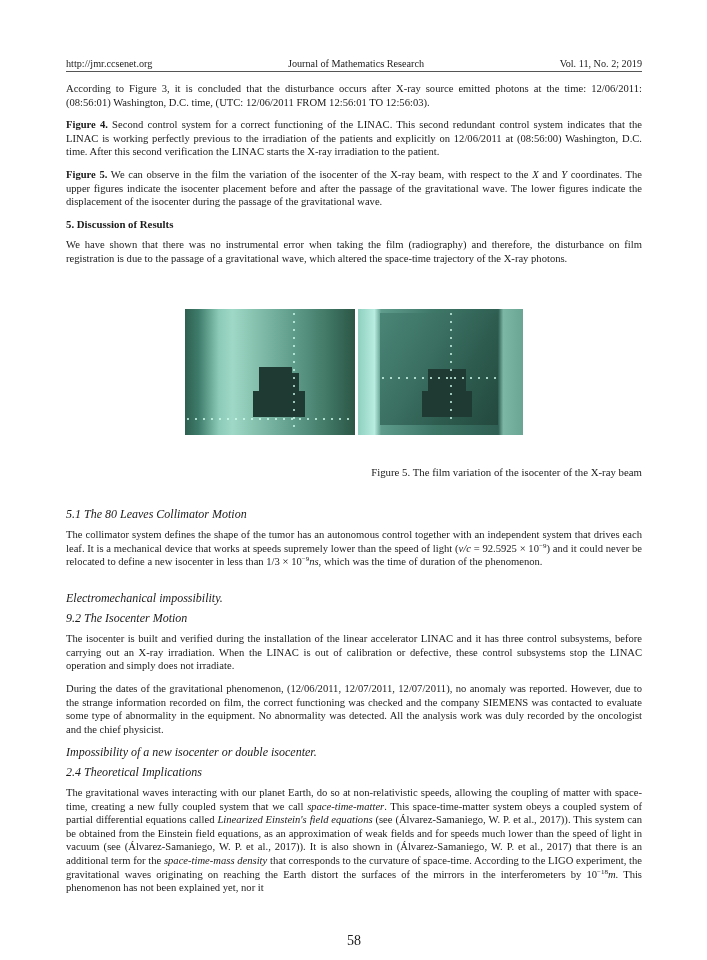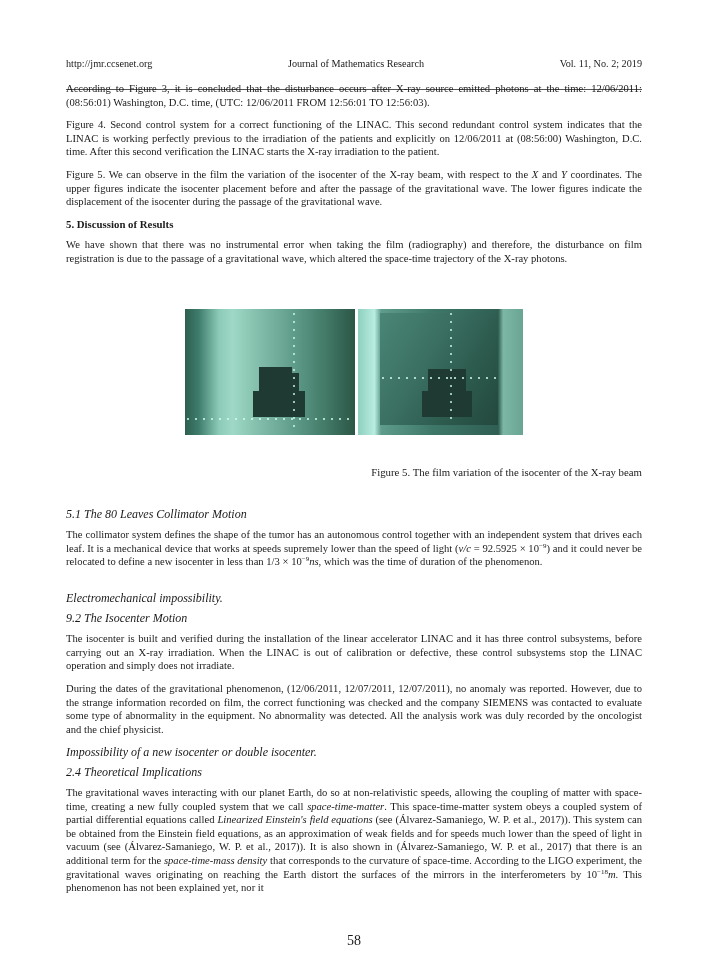--- a/index.html
+++ b/index.html
@@ -5,28 +5,28 @@
   html, body { margin: 0; padding: 0; background: #ffffff; }
   body {
     width: 707px; height: 960px; position: relative; overflow: hidden;
     font-family: "Liberation Serif", "DejaVu Serif", serif;
     color: #1a1a1a;
   }
   .page { position: absolute; left: 66px; top: 0; width: 576px; }
   .header {
     position: absolute; top: 58px; left: 0; width: 576px;
     font-size: 10.2px; display: flex; justify-content: space-between;
-    border-bottom: 0.8px solid #555; padding-bottom: 20px;
+    border-bottom: 0.8px solid #555; padding-bottom: 2px;
   }
   .p {
     position: absolute; left: 0; width: 576px;
     font-size: 10.6px; line-height: 13.6px; text-align: justify;
     margin: 0;
   }
-  .p b { font-weight: normal; }
+  .p b { font-weight: bold; }
   .h5 { font-weight: bold; font-size: 10.8px; }
   .sub { font-style: italic; font-size: 12px; }
   i { font-style: italic; }
   sup { font-size: 7px; vertical-align: 4px; line-height: 0; }
   .figure { position: absolute; left: 119px; top: 309px; width: 338px; height: 126px; display: flex; gap: 3px; }
   .film { position: relative; overflow: hidden; }
   .film-left {
     width: 170px; height: 126px;
     background: linear-gradient(90deg, #2e5f50 0%, #3f7c6b 8%, #8ccbb8 20%, #9fd8c6 28%, #7fbba8 45%, #5e9a88 65%, #3f7563 85%, #2c5646 100%);
   }

